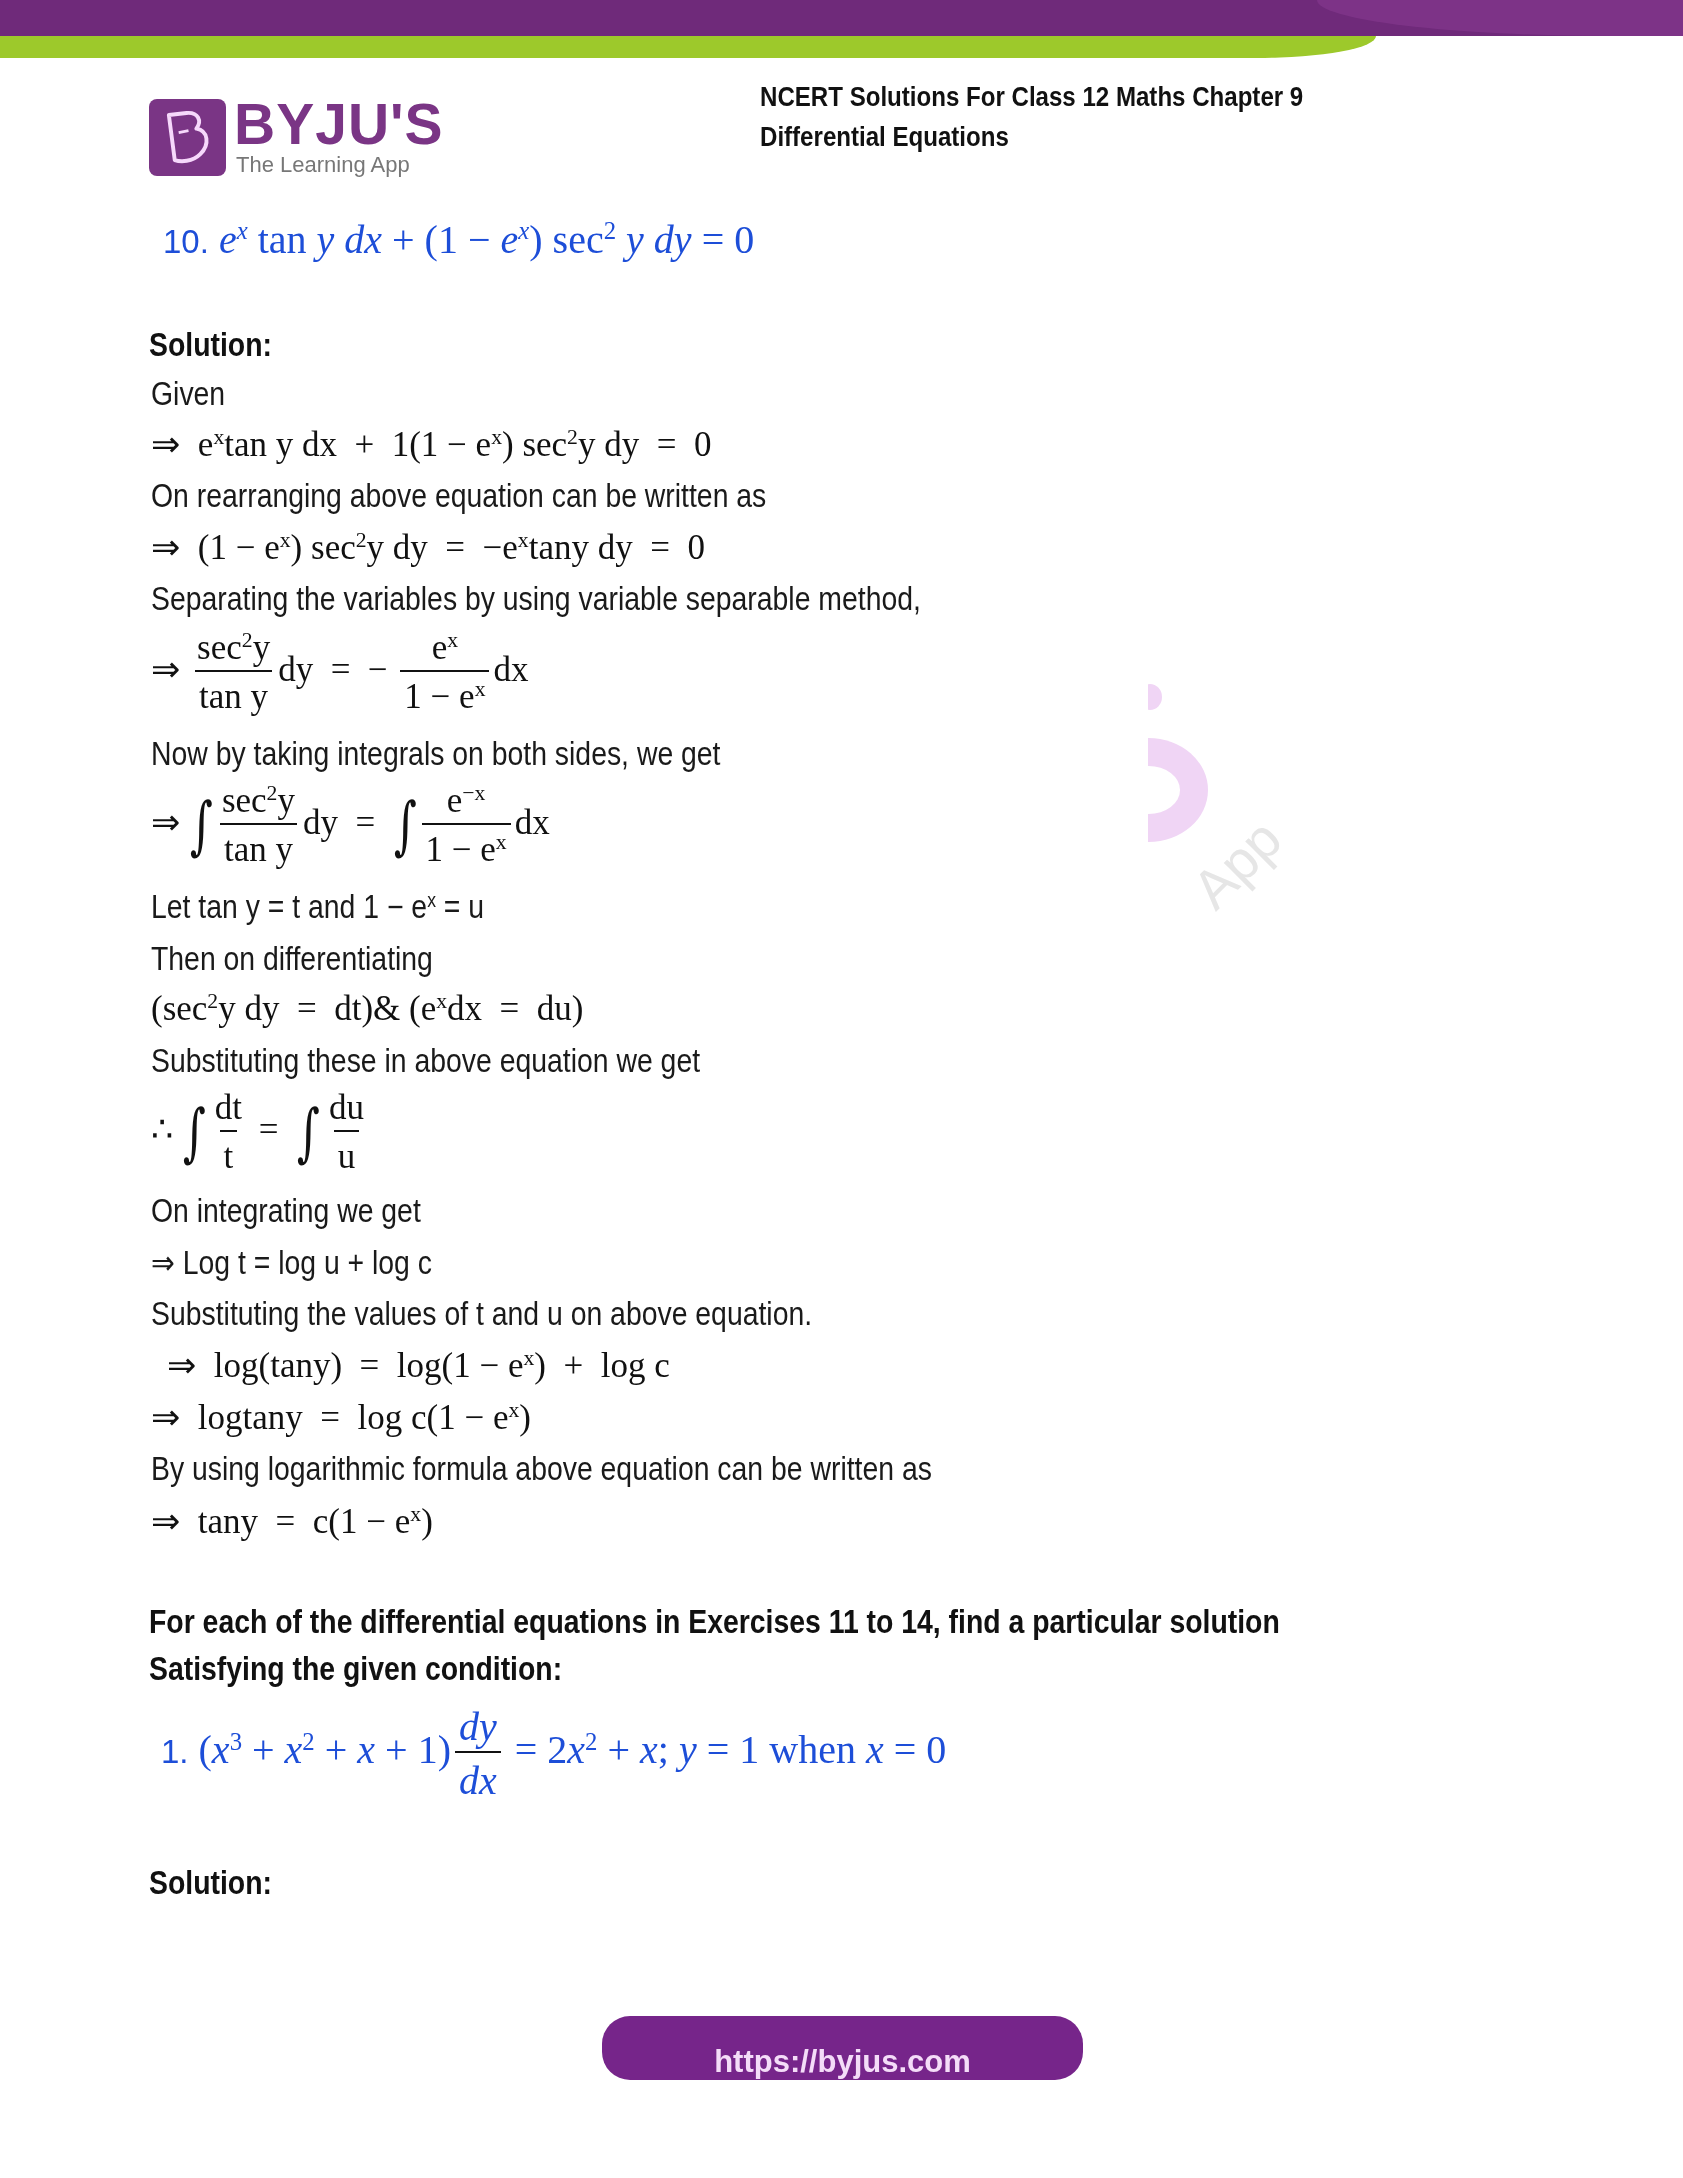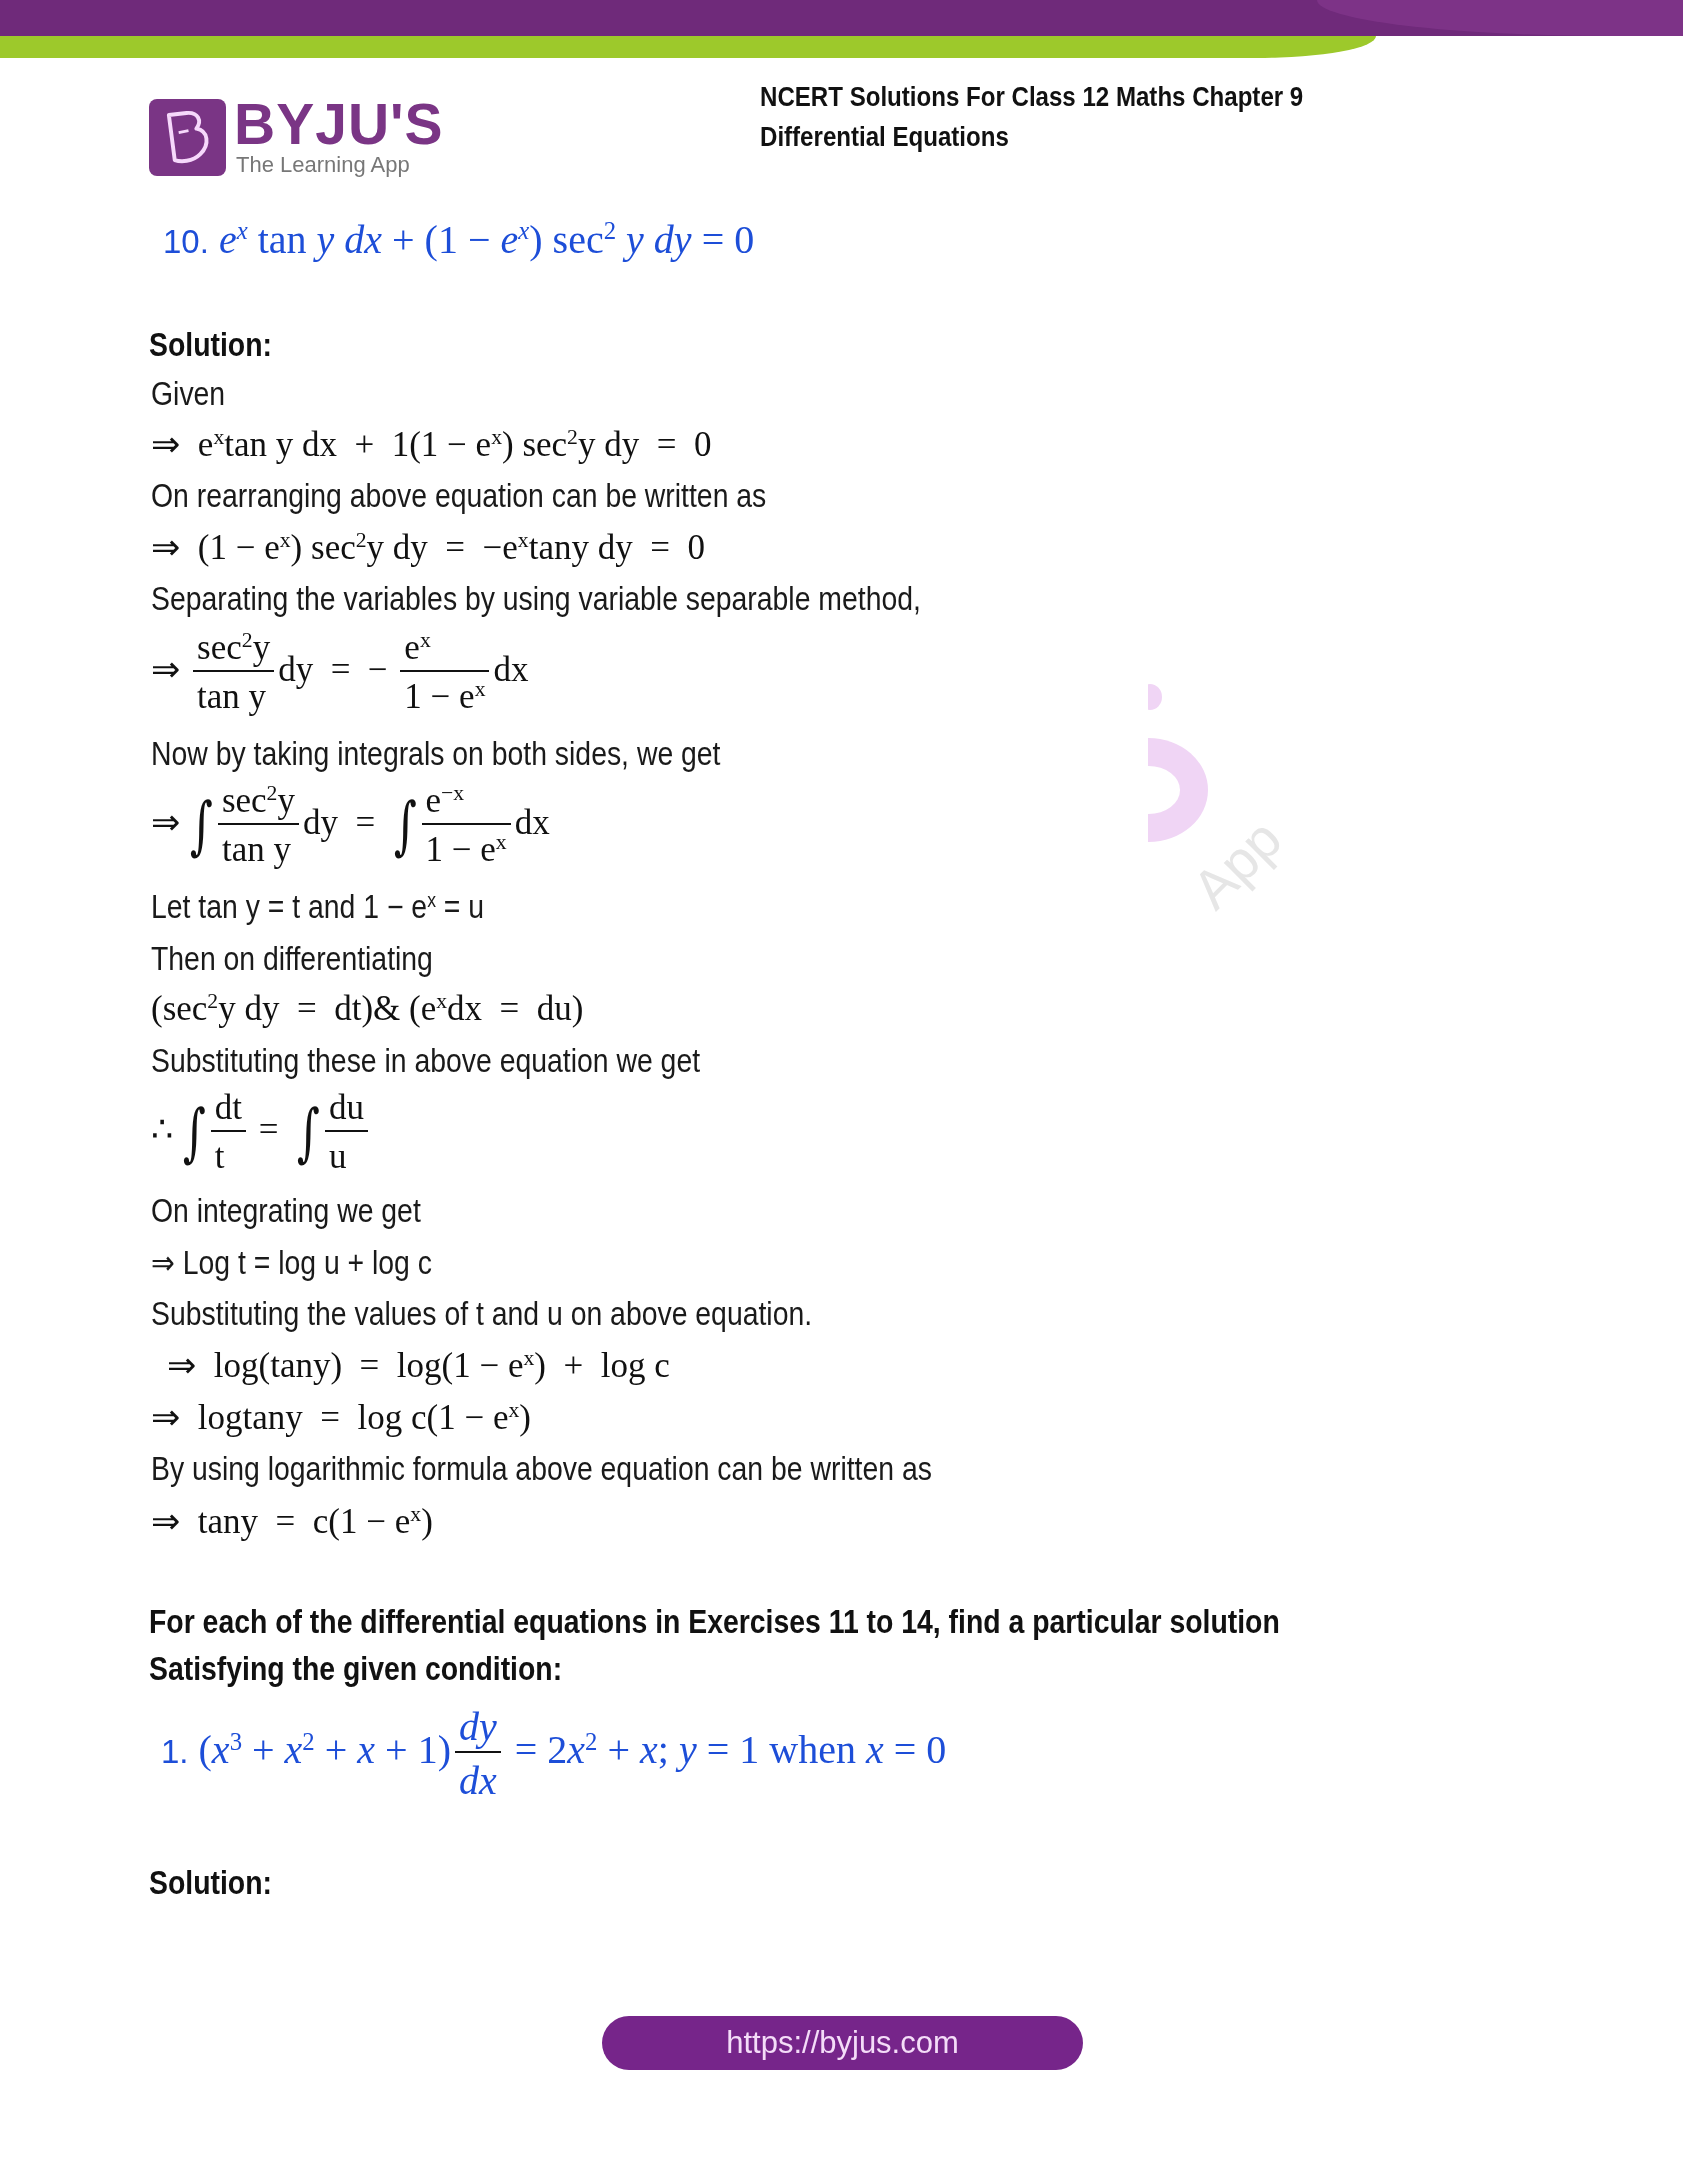--- a/index.html
+++ b/index.html
@@ -24,33 +24,33 @@
   
   .line { position: absolute; left: 151px; white-space: nowrap; }
   .prose { font-family: "Liberation Sans", sans-serif; font-size: 33px; color: #1a1a1a; transform: scaleX(0.86); transform-origin: left center; }
   .heading { font-family: "Liberation Sans", sans-serif; font-weight: bold; font-size: 33px; color: #111; transform: scaleX(0.86); transform-origin: left center; }
   .math { font-family: "Liberation Serif", serif; font-size: 35px; color: #111; }
   .math-q { font-family: "Liberation Serif", serif; font-size: 40px; color: #1d4ed8; margin-left: 9px; }
   .it { font-style: italic; }
   sup { font-size: 0.62em; vertical-align: 0.55em; line-height: 0; }
 
   
-  .frac { display: inline-flex; flex-direction: column; vertical-align: middle; margin: 0 4px; }
+  .frac { display: inline-flex; flex-direction: column; align-items: center; vertical-align: middle; margin: 0 4px; }
   .frac .num { padding: 0 4px 2px; line-height: 1.1; }
   .frac .den { padding: 6px 4px 0; line-height: 1.1; border-top: 2px solid #111; }
   .integral { font-family: "DejaVu Serif", serif; font-size: 63px; vertical-align: middle; line-height: 1; display: inline-block; transform: scaleX(0.7); margin: 0 -4px; }
 
   
   .wm { position: absolute; left: 1148px; top: 644px; width: 198px; height: 376px; overflow: hidden; pointer-events: none; }
   .wm-arc { position: absolute; left: -59px; top: 94px; width: 119px; height: 104px; border: 28px solid #f0d5f5; border-left-color: transparent; border-radius: 50%; }
   .wm-dot { position: absolute; left: -10px; top: 40px; width: 24px; height: 26px; background: #f0d5f5; border-radius: 50%; }
   .wm-text { position: absolute; left: 40px; top: 188px; font-size: 55px; color: #e6e6e6; transform: rotate(-45deg); font-family: "Liberation Sans", sans-serif; }
 
   
-  .footer-pill { position: absolute; left: 602px; top: 2016px; width: 481px; height: 54px; background: #76258a; border-radius: 28px; display: flex; align-items: center; justify-content: center; }
+  .footer-pill { position: absolute; left: 602px; top: 2016px; width: 481px; height: 64px; background: #76258a; border-radius: 28px; display: flex; align-items: flex-end; justify-content: center; font-weight: bold; }
   .footer-pill span { font-family: "Liberation Sans", sans-serif; font-size: 31px; color: #f4dcf8; }
 </style>
 </head>
 <body>
 
 <div class="band-purple"></div>
 <div class="band-curve"></div>
 <div class="band-green"></div>
 
 <div class="logo">

